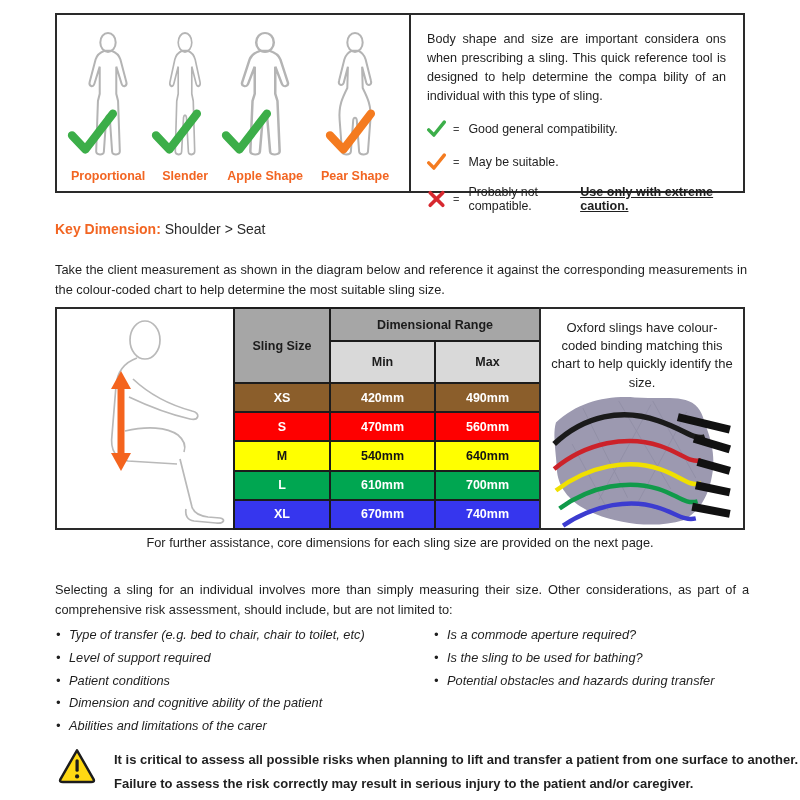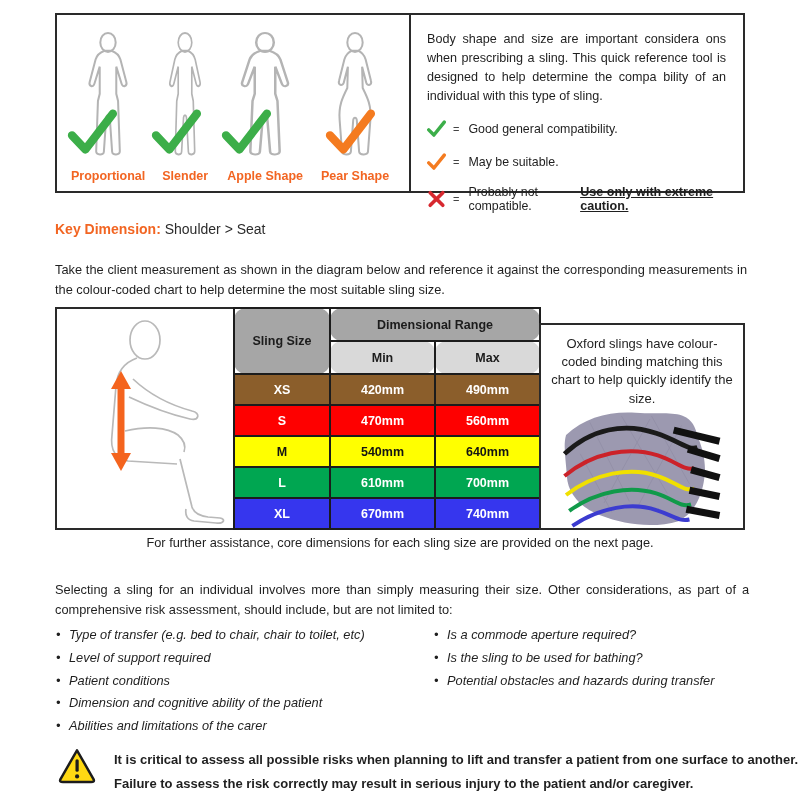--- a/index.html
+++ b/index.html
@@ -32,24 +32,24 @@
   .heading { left:55px; top:221px; font-size:14px; }
   .heading .hl { color:var(--orange); font-weight:bold; }
   .heading .hv { color:#2b2b2b; }
   .instruction { left:55px; top:260px; width:692px; font-size:12.8px; line-height:1.55; text-align:justify; }
 
   
   .mid-box { left:55px; top:307px; width:690px; height:223px; display:flex; }
   .diagram-box { width:180px; border:2px solid #2a2a2a; background:#fff; }
   .size-table { width:306px; height:223px; border-collapse:collapse; table-layout:fixed; margin-left:-2px; }
   .size-table th, .size-table td { border:2px solid #1c1c1c; text-align:center; vertical-align:middle; font-weight:bold; font-size:12.5px; }
-  .size-table th { color:#1c1c1c;border-radius:12px; }
+  .size-table th { color:#1c1c1c; }
   .th-gray { background:var(--header-gray); }
   .th-light { background:var(--subheader-gray); }
-  .photo-box { flex:1; border:2px solid #2a2a2a; margin-left:-2px; display:flex; flex-direction:column;margin-top:16px; }
+  .photo-box { flex:1; border:2px solid #2a2a2a; margin-left:-2px; display:flex; flex-direction:column; }
   .binding-note { padding:10px 10px 0; font-size:13px; text-align:center; line-height:1.4; }
   .sling-photo { margin-top:auto; align-self:center; display:block; }
 
   .caption { left:55px; top:535px; width:690px; text-align:center; font-weight:normal; font-size:12.8px; }
 
   
   .considerations-intro { left:55px; top:580px; width:694px; font-size:12.8px; line-height:1.55; text-align:justify; }
   .bullets { left:55px; top:626px; width:694px; display:flex; }
   .bullets ul { list-style:none;font-style:italic; }
   .bullets li { position:relative; padding-left:14px; font-size:12.8px; margin-bottom:5.5px; line-height:1.35; }
@@ -176,21 +176,21 @@
     <colgroup>
         <col style="width:96px">
         <col style="width:105px">
         <col style="width:105px">
       </colgroup>
     <thead>
       <tr style="height:33px">
         <th rowspan="2" class="th-gray">Sling Size</th>
         <th colspan="2" class="th-gray">Dimensional Range</th>
       </tr>
-      <tr style="height:33px">
+      <tr style="height:42px">
         <th class="th-light">Min</th>
         <th class="th-light">Max</th>
       </tr>
     </thead>
     <tbody>
         <tr style="background: rgb(139, 94, 43); color: rgb(255, 255, 255); border-radius: 14px;">
           <td>XS</td>
           <td>420mm</td>
           <td>490mm</td>
         </tr>

